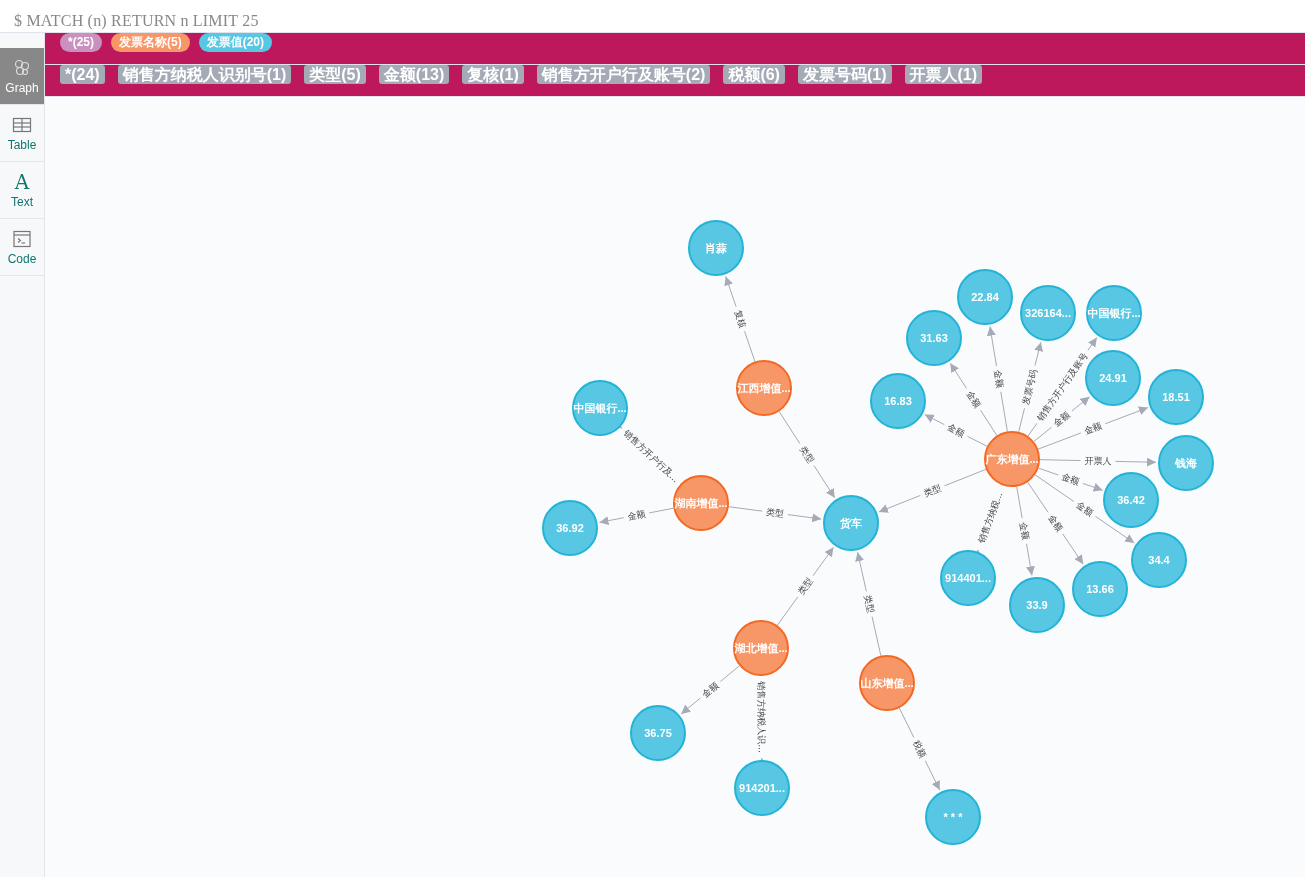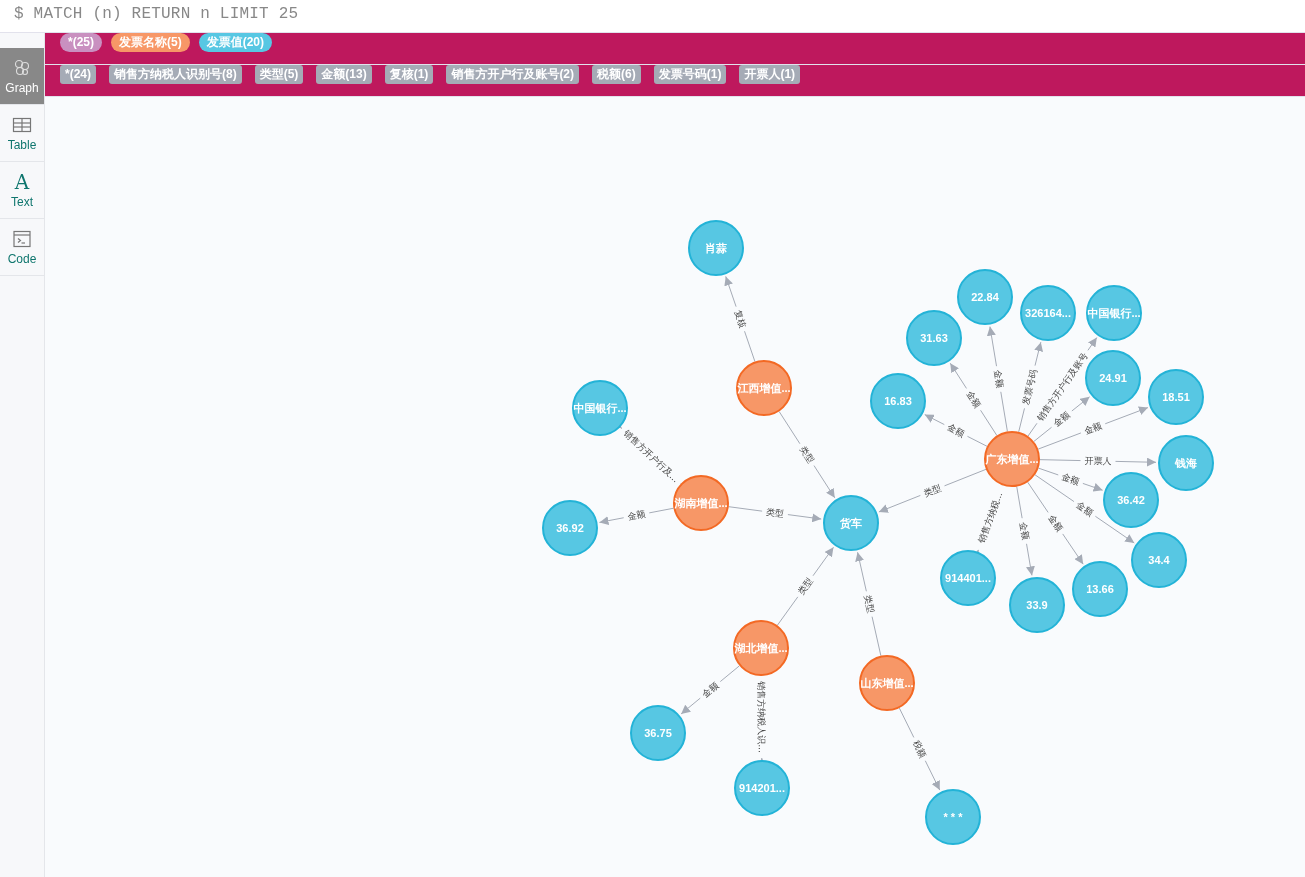--- a/index.html
+++ b/index.html
@@ -1,28 +1,28 @@
 <!DOCTYPE html>
 <html><head>
 <meta charset="utf-8">
 <style>
   * { box-sizing: border-box; margin: 0; padding: 0; }
   html, body { width: 1305px; height: 877px; overflow: hidden; background: #fff; font-family: "Liberation Sans", "DejaVu Sans", sans-serif; }
   .query-bar { position: absolute; left: 0; top: 0; width: 1305px; height: 33px; background: #fff; border-bottom: 1px solid #e2e2ec; }
-  .query-text { position: absolute; left: 14px; top: 5px; font-family: Liberation Mono, monospace; font-size: 16px; color: #888; letter-spacing: 0.2px; }
+  .query-text { position: absolute; left: 14px; top: 12px; font-family: Liberation Serif, serif; font-size: 16px; color: #888; letter-spacing: 0.2px; }
   .sidebar { position: absolute; left: 0; top: 33px; width: 45px; height: 844px; background: #f7f8fa; border-right: 1px solid #e4e6ea; }
   .side-item { width: 44px; height: 57px; display: flex; flex-direction: column; align-items: center; justify-content: center; border-bottom: 1px solid #e4e6ea; color: #0f766e; font-size: 12px; cursor: pointer; }
   .side-item.active { background: #888; color: #fff; margin-top: 15px; }
   .side-item svg { width: 20px; height: 20px; margin-bottom: 3px; }
   .side-item .glyph { font-family: "DejaVu Serif", serif; font-size: 20px; line-height: 20px; margin-bottom: 3px; }
   .label-row { position: absolute; left: 45px; width: 1260px; background: #be185d; border-bottom: 1px solid #e2e2ec; display: flex; align-items: flex-start; padding-left: 15px; }
   .row1 { top: 33px; height: 32px; }
   .row2 { top: 65px; height: 32px; }
   .pill { display: inline-block; height: 19px; line-height: 19px; padding: 0 8px; border-radius: 10px; color: #fff; font-size: 12px; font-weight: bold; margin-right: 9px; cursor: pointer; white-space: nowrap; }
-  .tag { display: inline-block; height: 19px; line-height: 19px; padding: 0 5px; border-radius: 3px; color: #fff; background: #a5abb6; font-size: 12px; font-weight: bold; margin-right: 13px; cursor: pointer; white-space: nowrap; }
+  .tag { display: inline-block; height: 19px; line-height: 19px; padding: 0 5px; border-radius: 3px; color: #fff; background: #a5abb6; font-size: 16px; font-weight: bold; margin-right: 13px; cursor: pointer; white-space: nowrap; }
   .canvas { position: absolute; left: 45px; top: 97px; width: 1260px; height: 780px; background: #f9fbfd; }
   svg.graph { position: absolute; left: 0; top: 0; }
   .node-label { font-size: 11px; font-weight: bold; fill: #fff; text-anchor: middle; dominant-baseline: central; font-family: "Liberation Sans", "DejaVu Sans", sans-serif; }
   .edge-label { font-size: 9px; fill: #444; text-anchor: middle; dominant-baseline: central; font-family: "DejaVu Sans", sans-serif; }
 </style>
 </head>
 <body>
 
 <div class="query-bar">
   <div class="query-text">$ MATCH (n) RETURN n LIMIT 25</div>
@@ -63,21 +63,21 @@
 </div>
 
 <div class="label-row row1">
   <span class="pill" style="background:#c990c0">*(25)</span>
   <span class="pill" style="background:#f79767">发票名称(5)</span>
   <span class="pill" style="background:#57c7e3">发票值(20)</span>
 </div>
 
 <div class="label-row row2">
   <span class="tag">*(24)</span>
-  <span class="tag">销售方纳税人识别号(8)</span>
+  <span class="tag">销售方纳税人识别号(1)</span>
   <span class="tag">类型(5)</span>
   <span class="tag">金额(13)</span>
   <span class="tag">复核(1)</span>
   <span class="tag">销售方开户行及账号(2)</span>
   <span class="tag">税额(6)</span>
   <span class="tag">发票号码(1)</span>
   <span class="tag">开票人(1)</span>
 </div>
 
 <div class="canvas">

